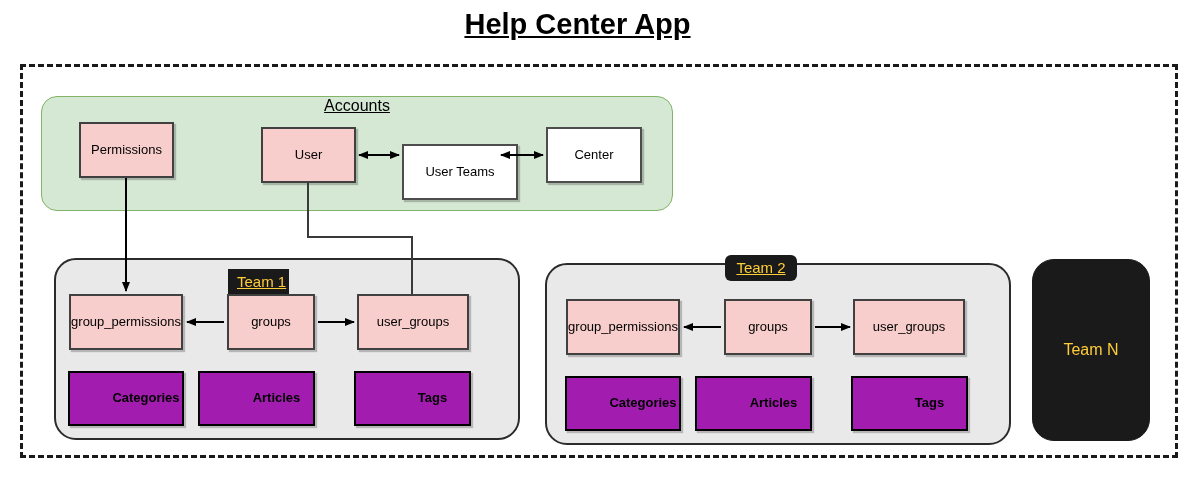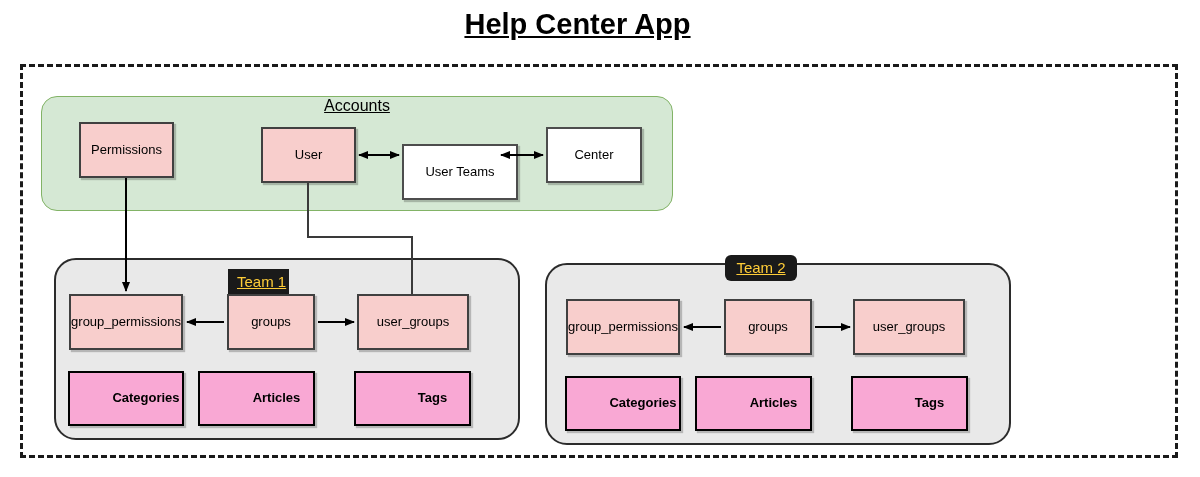--- a/index.html
+++ b/index.html
@@ -81,21 +81,21 @@
     background: #f8cecc;
     border: 2px solid #404040;
     box-shadow: 2px 2px 1px rgba(0,0,0,0.22);
   }
   .node.white-gray {
     background: #ffffff;
     border: 2px solid #4d4d4d;
     box-shadow: 2px 2px 1px rgba(0,0,0,0.22);
   }
   .node.white-black {
-    background: #f9a8d4;
+    background: #a21caf;
     border: 2px solid #000000;
     font-weight: bold;
     box-shadow: 2px 2px 1px rgba(0,0,0,0.22);
     padding-left: 40px;
   }
 
   
   .team-container {
     position: absolute;
     box-sizing: border-box;
@@ -202,20 +202,23 @@
   <div class="node white-black" style="left:565px; top:376px; width:116px; height:55px;">
     <span>Categories</span>
   </div>
   <div class="node white-black" style="left:695px; top:376px; width:117px; height:55px;">
     <span>Articles</span>
   </div>
   <div class="node white-black" style="left:851px; top:376px; width:117px; height:55px;">
     <span>Tags</span>
   </div>
 
+  <div class="team-container dark" style="left:1032px; top:259px; width:118px; height:182px;">
+    <span class="team-n-label">Team N</span>
+  </div>
 
   <svg id="connectors" viewBox="0 0 1200 477" xmlns="http://www.w3.org/2000/svg">
     <defs>
       <marker id="arrowEnd" markerWidth="10" markerHeight="8" refX="9" refY="4" orient="auto" markerUnits="userSpaceOnUse">
         <path d="M0,0 L10,4 L0,8 z" fill="#000000"></path>
       </marker>
       <marker id="arrowStart" markerWidth="10" markerHeight="8" refX="1" refY="4" orient="auto" markerUnits="userSpaceOnUse">
         <path d="M10,0 L0,4 L10,8 z" fill="#000000"></path>
       </marker>
     </defs>

